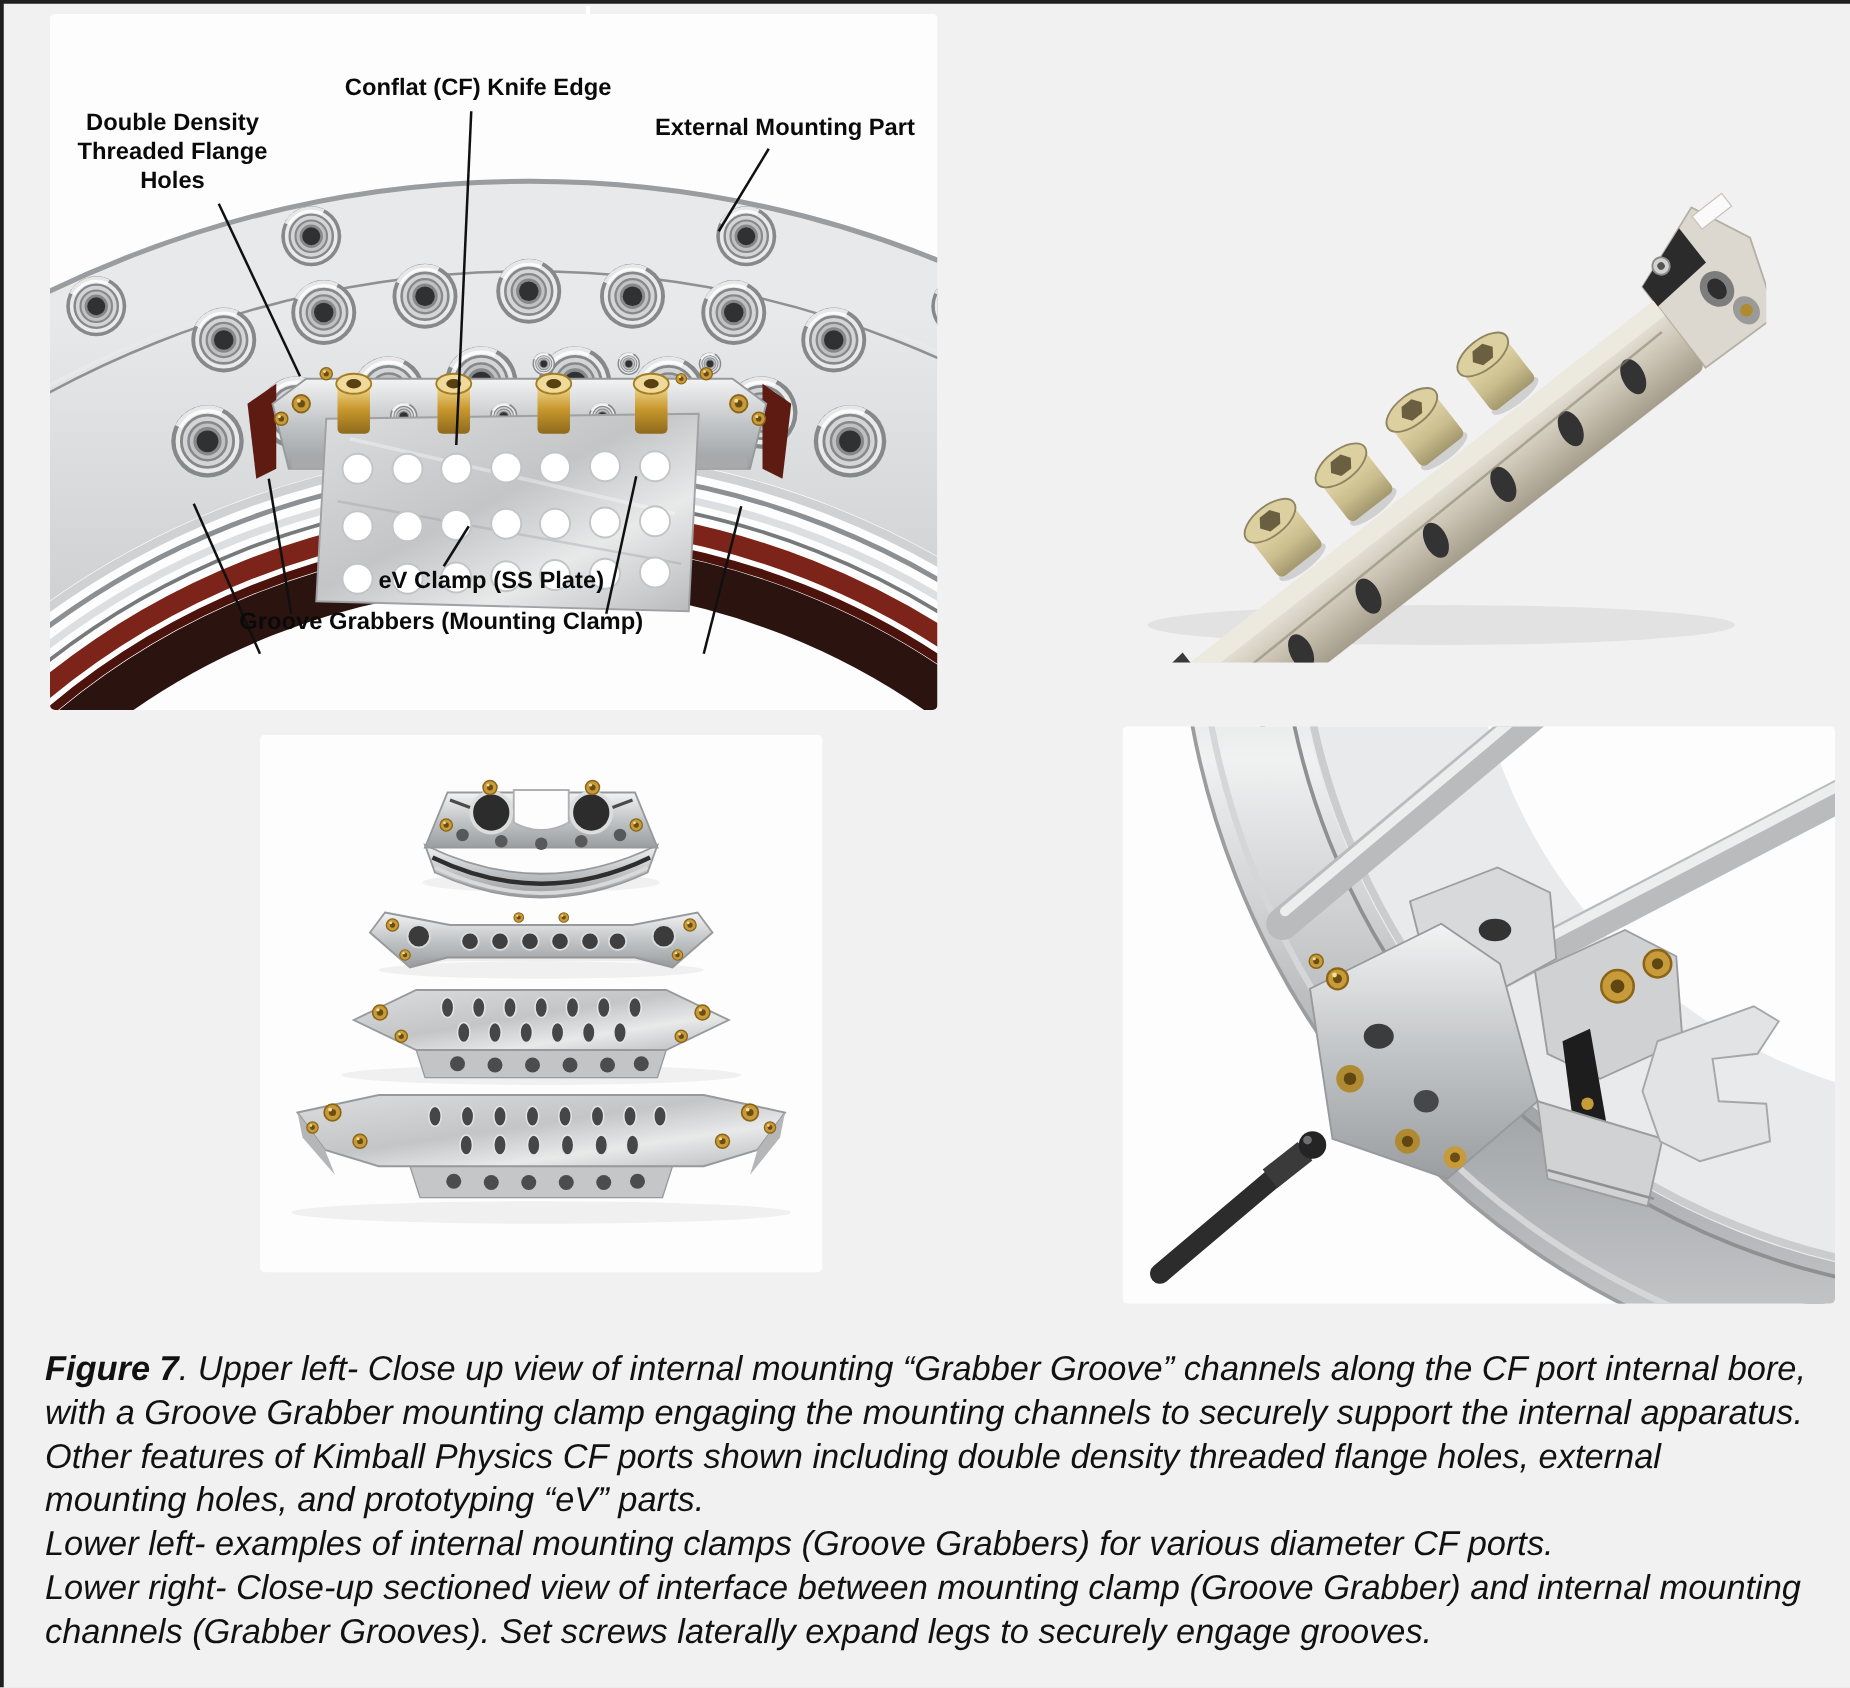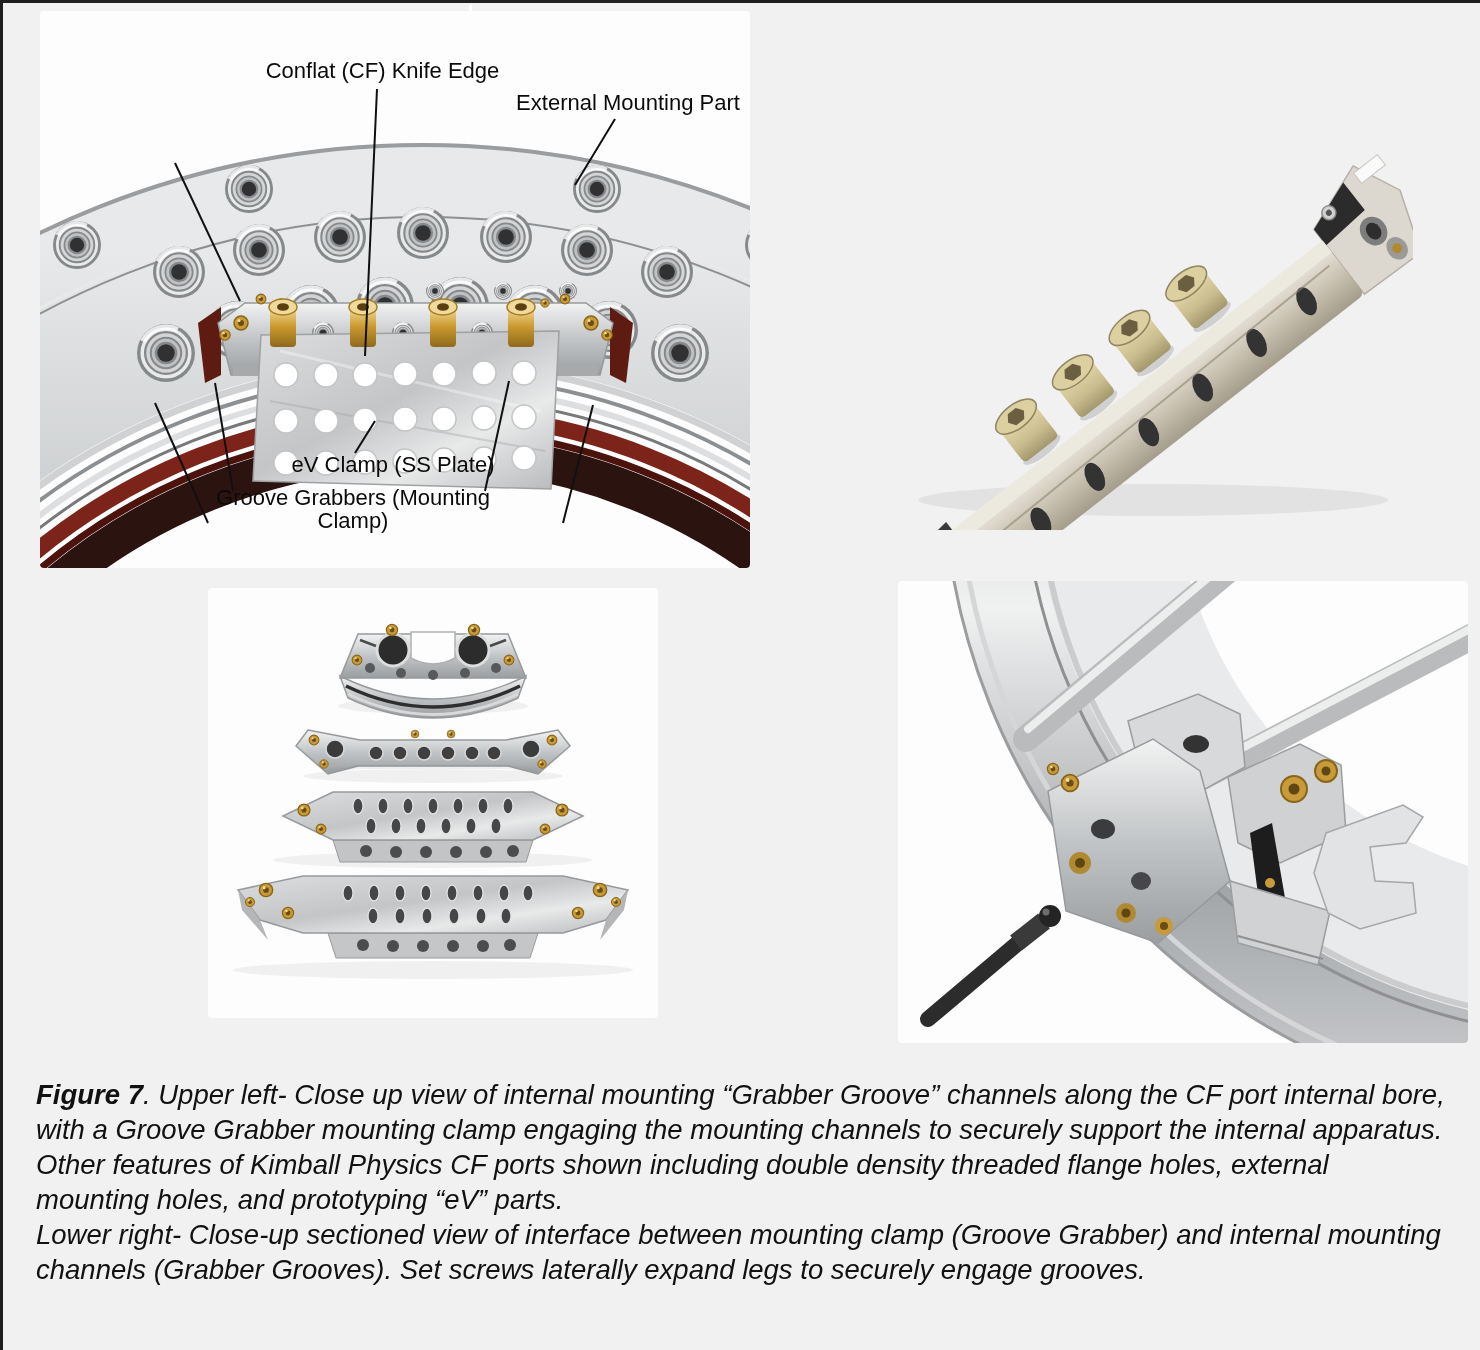--- a/index.html
+++ b/index.html
@@ -1,20 +1,20 @@
 <!DOCTYPE html>
 <html><head>
 <meta charset="utf-8">
 <style>
   html,body{margin:0;padding:0;background:#e6e7e8;}
   #page{position:relative;width:1480px;height:1350px;background:#f1f1f2;overflow:hidden;
         border-left:3px solid #1f1f1f;border-top:3px solid #1f1f1f;box-sizing:border-box;
         font-family:"Liberation Sans", sans-serif;}
   .panel{position:absolute;}
-  .callout{position:absolute;z-index:5;color:#0a0a0a;font-weight:normal;font-size:22px;
+  .callout{position:absolute;z-index:5;color:#0a0a0a;font-weight:bold;font-size:19px;
            line-height:23px;text-align:center;white-space:pre-line;}
   #caption{position:absolute;left:33px;top:1046px;width:1410px;z-index:5;
            font-style:italic;font-size:27.5px;line-height:35px;color:#111;}
   #caption .fig-label{font-weight:bold;text-align:center;}
   #caption .cap-par{display:block;}
   .artifact-line{position:absolute;left:466px;top:2px;width:3px;height:23px;background:#ffffff;}
 </style>
 </head>
 <body>
 
@@ -185,20 +185,23 @@
         <line x1="575" y1="108" x2="535" y2="174"></line>
         <line x1="315" y1="442" x2="335" y2="410"></line>
         <line x1="193" y1="480" x2="175" y2="372"></line>
         <line x1="445" y1="480" x2="469" y2="370"></line>
         <line x1="168" y1="512" x2="115" y2="392"></line>
         <line x1="523" y1="512" x2="553" y2="394"></line>
       </g>
     </g>
   </svg>
 
+  <div class="callout" style="left:30px;top:84px;width:210px;">Double Density
+Threaded Flange
+Holes</div>
   <div class="callout" style="left:262px;top:56px;width:235px;">Conflat (CF) Knife Edge</div>
   <div class="callout" style="left:505px;top:88px;width:240px;">External Mounting Part</div>
   <div class="callout" style="left:280px;top:450px;width:220px;">eV Clamp (SS Plate)</div>
   <div class="callout" style="left:180px;top:483px;width:340px;">Groove Grabbers (Mounting Clamp)</div>
 
   <svg class="panel" style="left:880px;top:112px;" width="530" height="415" viewBox="0 0 530 415">
     <defs>
       <linearGradient id="barG" x1="0" y1="0" x2="0" y2="1">
         <stop offset="0" stop-color="#efece4"></stop>
           <stop offset="0.5" stop-color="#cdc6b6"></stop>
@@ -452,15 +455,16 @@
         <line x1="30" y1="438" x2="146" y2="340" stroke="#2c2c2d" stroke-width="16" stroke-linecap="round"></line>
         <line x1="118" y1="362" x2="146" y2="340" stroke="#3a3a3b" stroke-width="19" stroke-linecap="butt"></line>
         <circle cx="152" cy="335" r="11" fill="#242425"></circle>
         <circle cx="148" cy="331" r="3.5" fill="#6e6e70"></circle>
       </g>
     </g>
   </svg>
 
   <p id="caption">
     <span class="fig-label">Figure 7</span><span>. Upper left- Close up view of internal mounting “Grabber Groove” channels along the CF port internal bore, with a Groove Grabber mounting clamp engaging the mounting channels to securely support the internal apparatus. Other features of Kimball Physics CF ports shown including double density threaded flange holes, external mounting holes, and prototyping “eV” parts.</span>
+    <span class="cap-par">Lower left- examples of internal mounting clamps (Groove Grabbers) for various diameter CF ports.</span>
     <span class="cap-par">Lower right- Close-up sectioned view of interface between mounting clamp (Groove Grabber) and internal mounting channels (Grabber Grooves). Set screws laterally expand legs to securely engage grooves.</span>
   </p>
 </div>
 
 </body></html>

